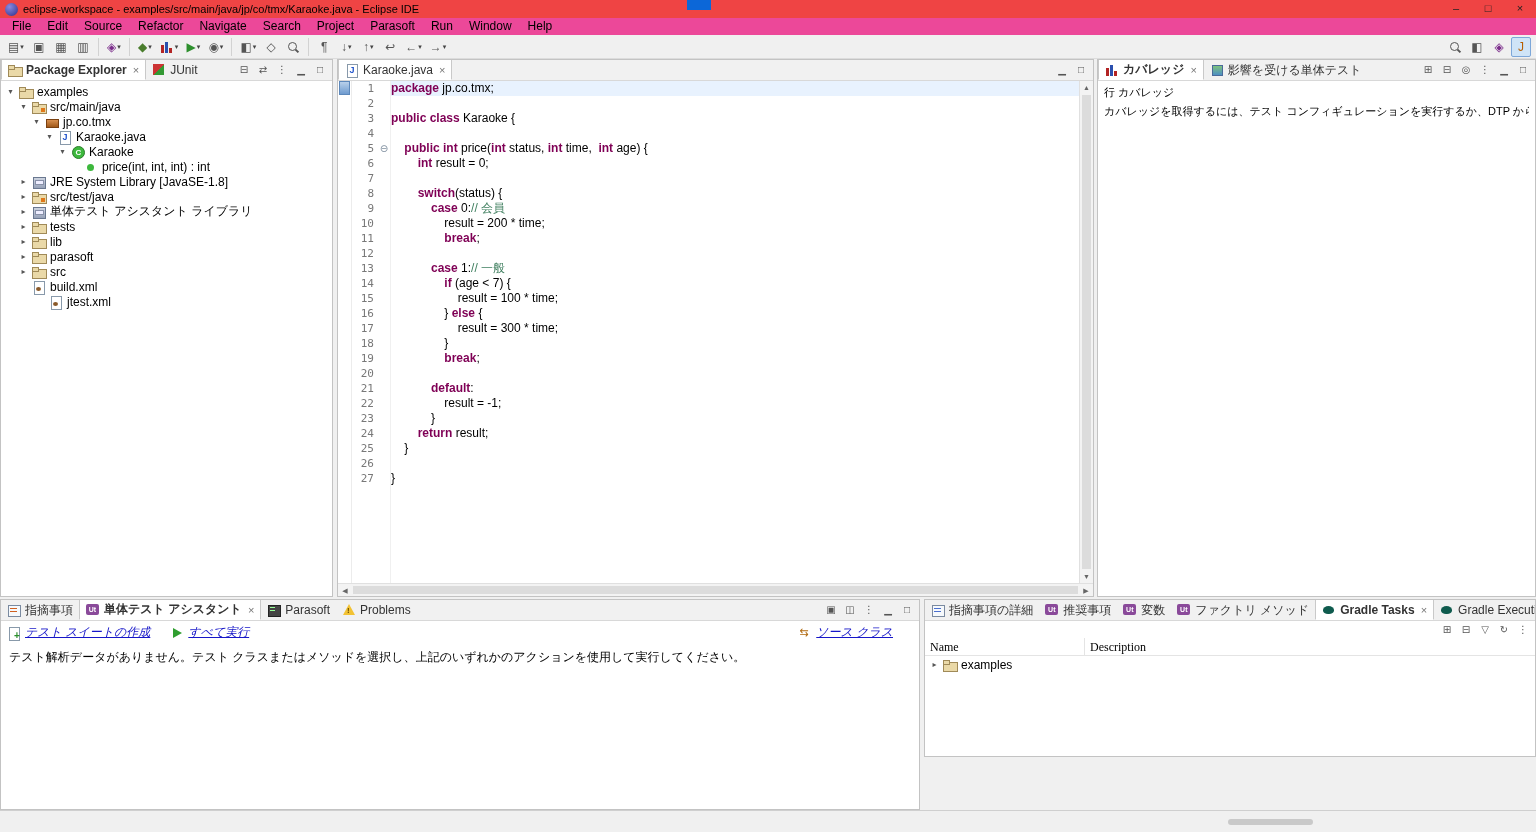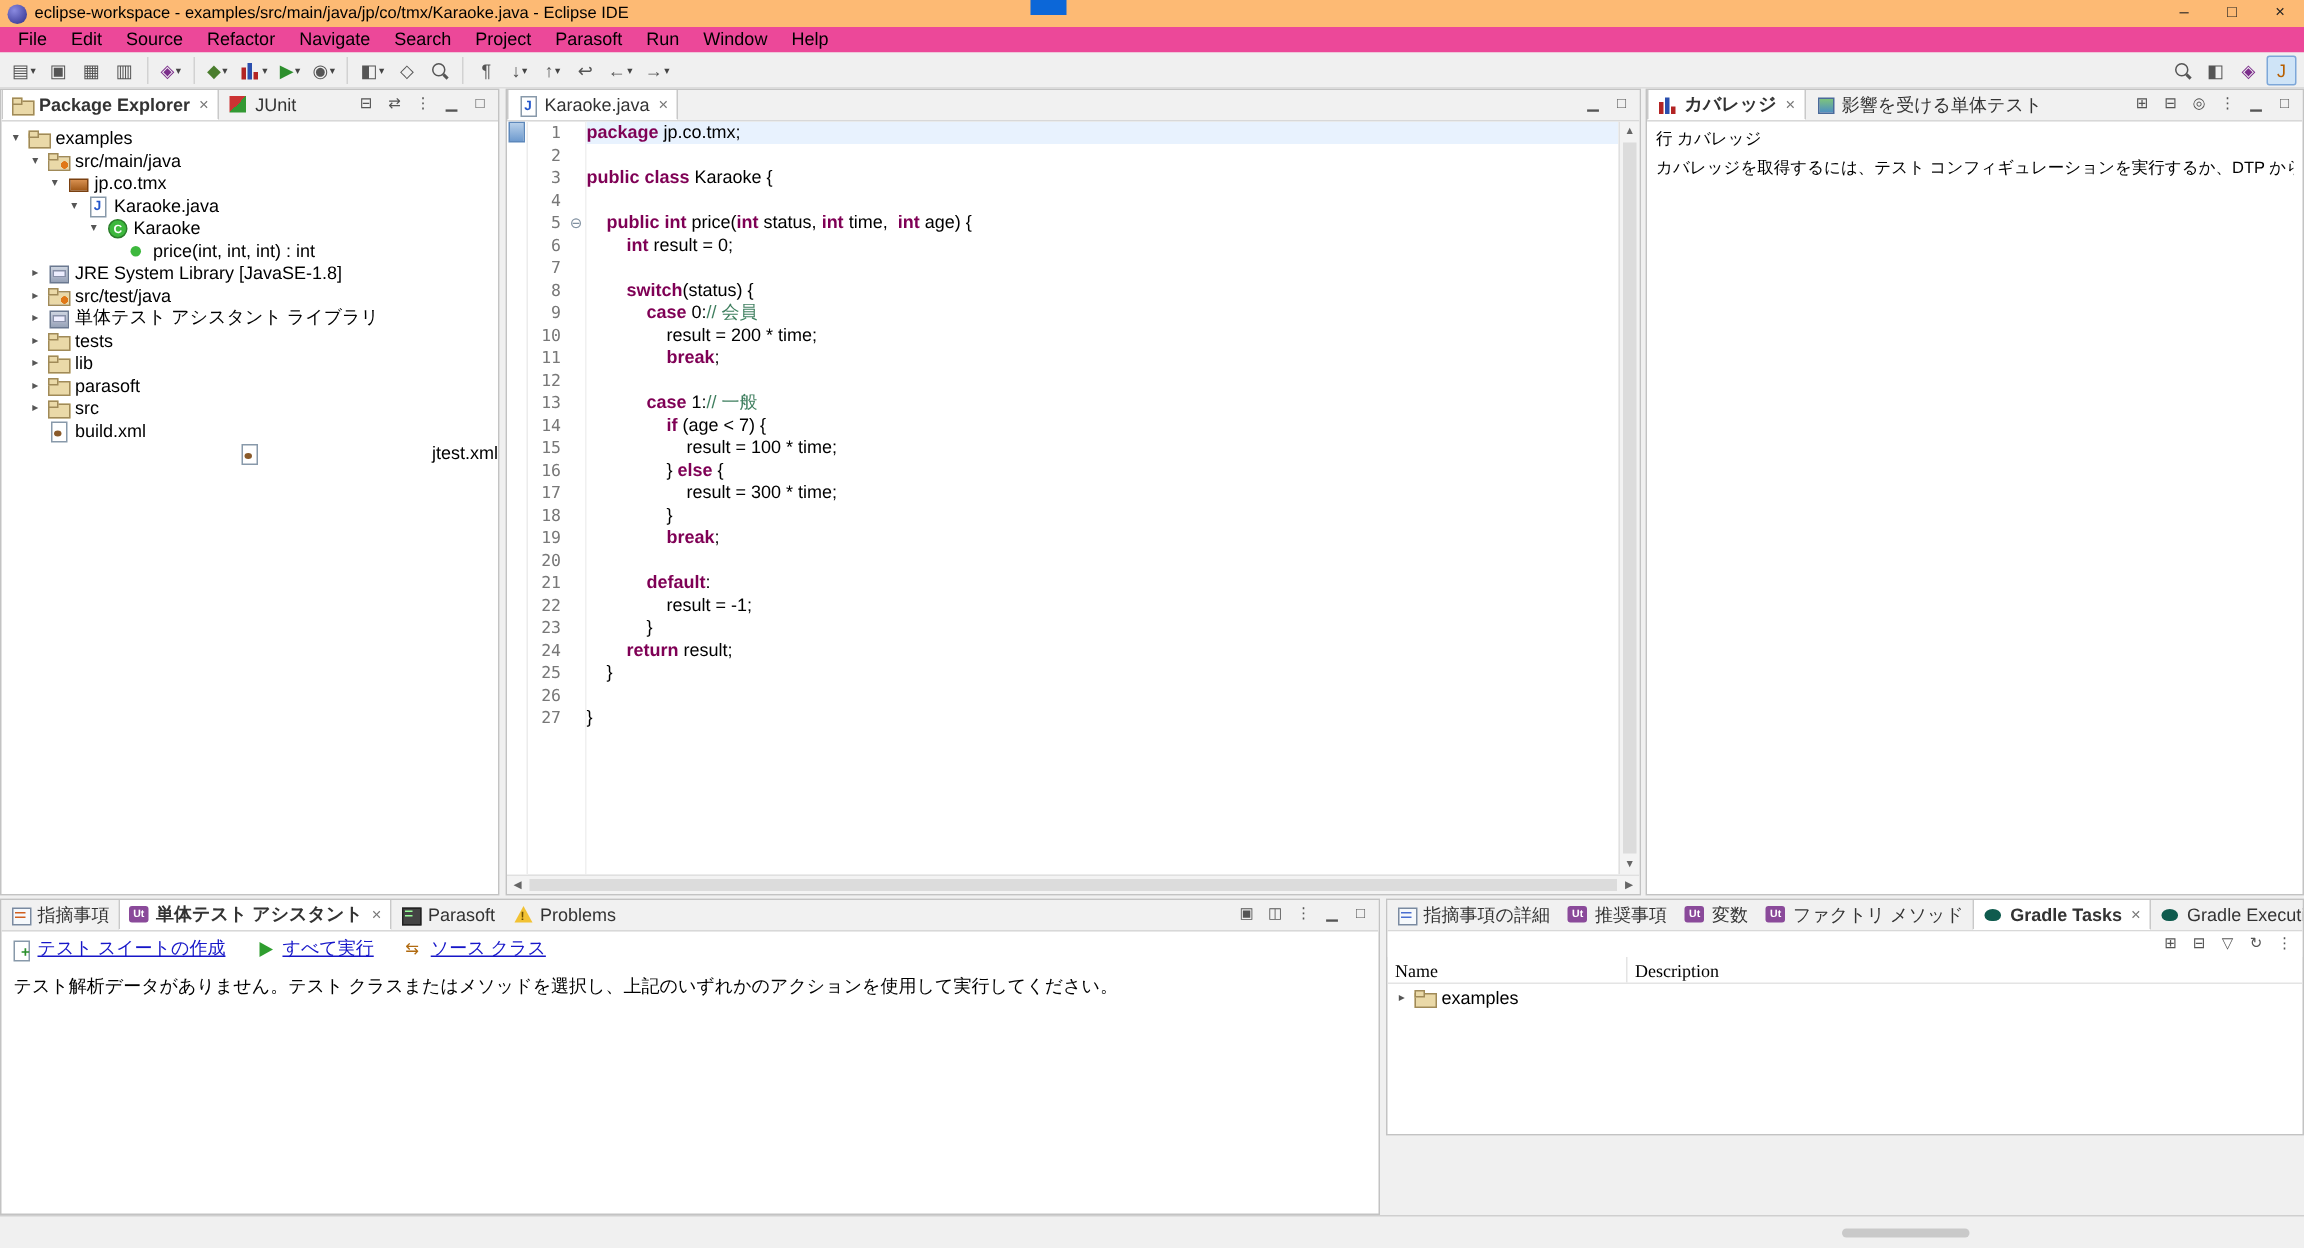--- a/index.html
+++ b/index.html
@@ -1,20 +1,20 @@
 <!DOCTYPE html>
 <html><head>
 <meta charset="utf-8">
 <style>
   * { margin:0; padding:0; box-sizing:border-box; }
   html,body { width:1536px; height:832px; overflow:hidden; }
   body { font-family:"Liberation Sans","DejaVu Sans",sans-serif; font-size:12px; color:#000; background:#f0f0f0; }
 
   
-  .titlebar { height:18px; background:#fdba74; display:flex; align-items:center; position:relative; }
+  .titlebar { height:18px; background:#ef4444; display:flex; align-items:center; position:relative; }
   .titlebar .title { font-size:11px; margin-left:2px; white-space:nowrap; }
   .win-controls { position:absolute; right:0; top:0; display:flex; }
   .win-btn { width:32px; height:18px; text-align:center; line-height:17px; font-size:11px; color:#222; }
   .blue-artifact { position:absolute; left:687px; top:0; width:24px; height:10px; background:#0c67d8; }
 
   
   .menubar { height:17px; background:#ec4899; display:flex; align-items:center; padding-left:4px; }
   .menu-item { padding:0 8px; font-size:12px; height:17px; line-height:17px; }
 
   
@@ -78,21 +78,21 @@
 
   
   .cov-body { padding:4px 6px; }
   .cov-title { font-size:11px; margin-bottom:4px; }
   .cov-msg { font-size:11px; white-space:nowrap; overflow:hidden; }
 
   
   .uta-head { display:flex; justify-content:space-between; padding:3px 6px 0 6px; }
   .uta-title { display:flex; gap:5px; align-items:center; font-weight:bold; }
   .uta-stats { text-align:right; color:#c0a6bf; font-size:11px; line-height:14px; }
-  .uta-actions-row { display:flex; justify-content:flex-start; align-items:center; padding:3px 6px; }
+  .uta-actions-row { display:flex; justify-content:space-between; align-items:center; padding:3px 6px;font-style:italic; }
   .uta-link { color:#1616c8; display:inline-flex; gap:4px; align-items:center; margin-right:20px; }
   .link-text { text-decoration:underline; font-size:12px; }
   .uta-message { padding:3px 8px; font-size:12px; }
 
   
   .panel-toolbar { height:17px; flex:0 0 17px; display:flex; justify-content:flex-end; align-items:center; gap:3px; padding-right:4px; background:#fff; }
   .grid-head { display:flex; height:18px; flex:0 0 18px; border-bottom:1px solid #e4e4e4; }
   .gh-cell { padding:2px 5px; font-size:12px; border-right:1px solid #e4e4e4;font-family:Liberation Serif, serif; }
   .gh-name { width:160px; flex:0 0 160px; }
   .gh-desc { flex:1; border-right:none; }
@@ -333,21 +333,21 @@
           <div class="trow" style="padding-left: 17px;">
             <span class="arrow">▸</span>
             <span class="ic ic-folder"></span>
             <span class="tlabel">src</span>
           </div>
           <div class="trow" style="padding-left: 17px;">
             <span class="arrow blank">▸</span>
             <span class="ic ic-xml-file"></span>
             <span class="tlabel">build.xml</span>
           </div>
-          <div class="trow" style="padding-left: 34px; justify-content: space-between;">
+          <div class="trow" style="padding-left: 34px;">
             <span class="arrow blank">▸</span>
             <span class="ic ic-xml-file"></span>
             <span class="tlabel">jtest.xml</span>
           </div>
         </div>
     </div>
 
     <div class="panel editor-panel">
       <div class="tabbar">
         <div class="tabs" id="editor-tabs">

